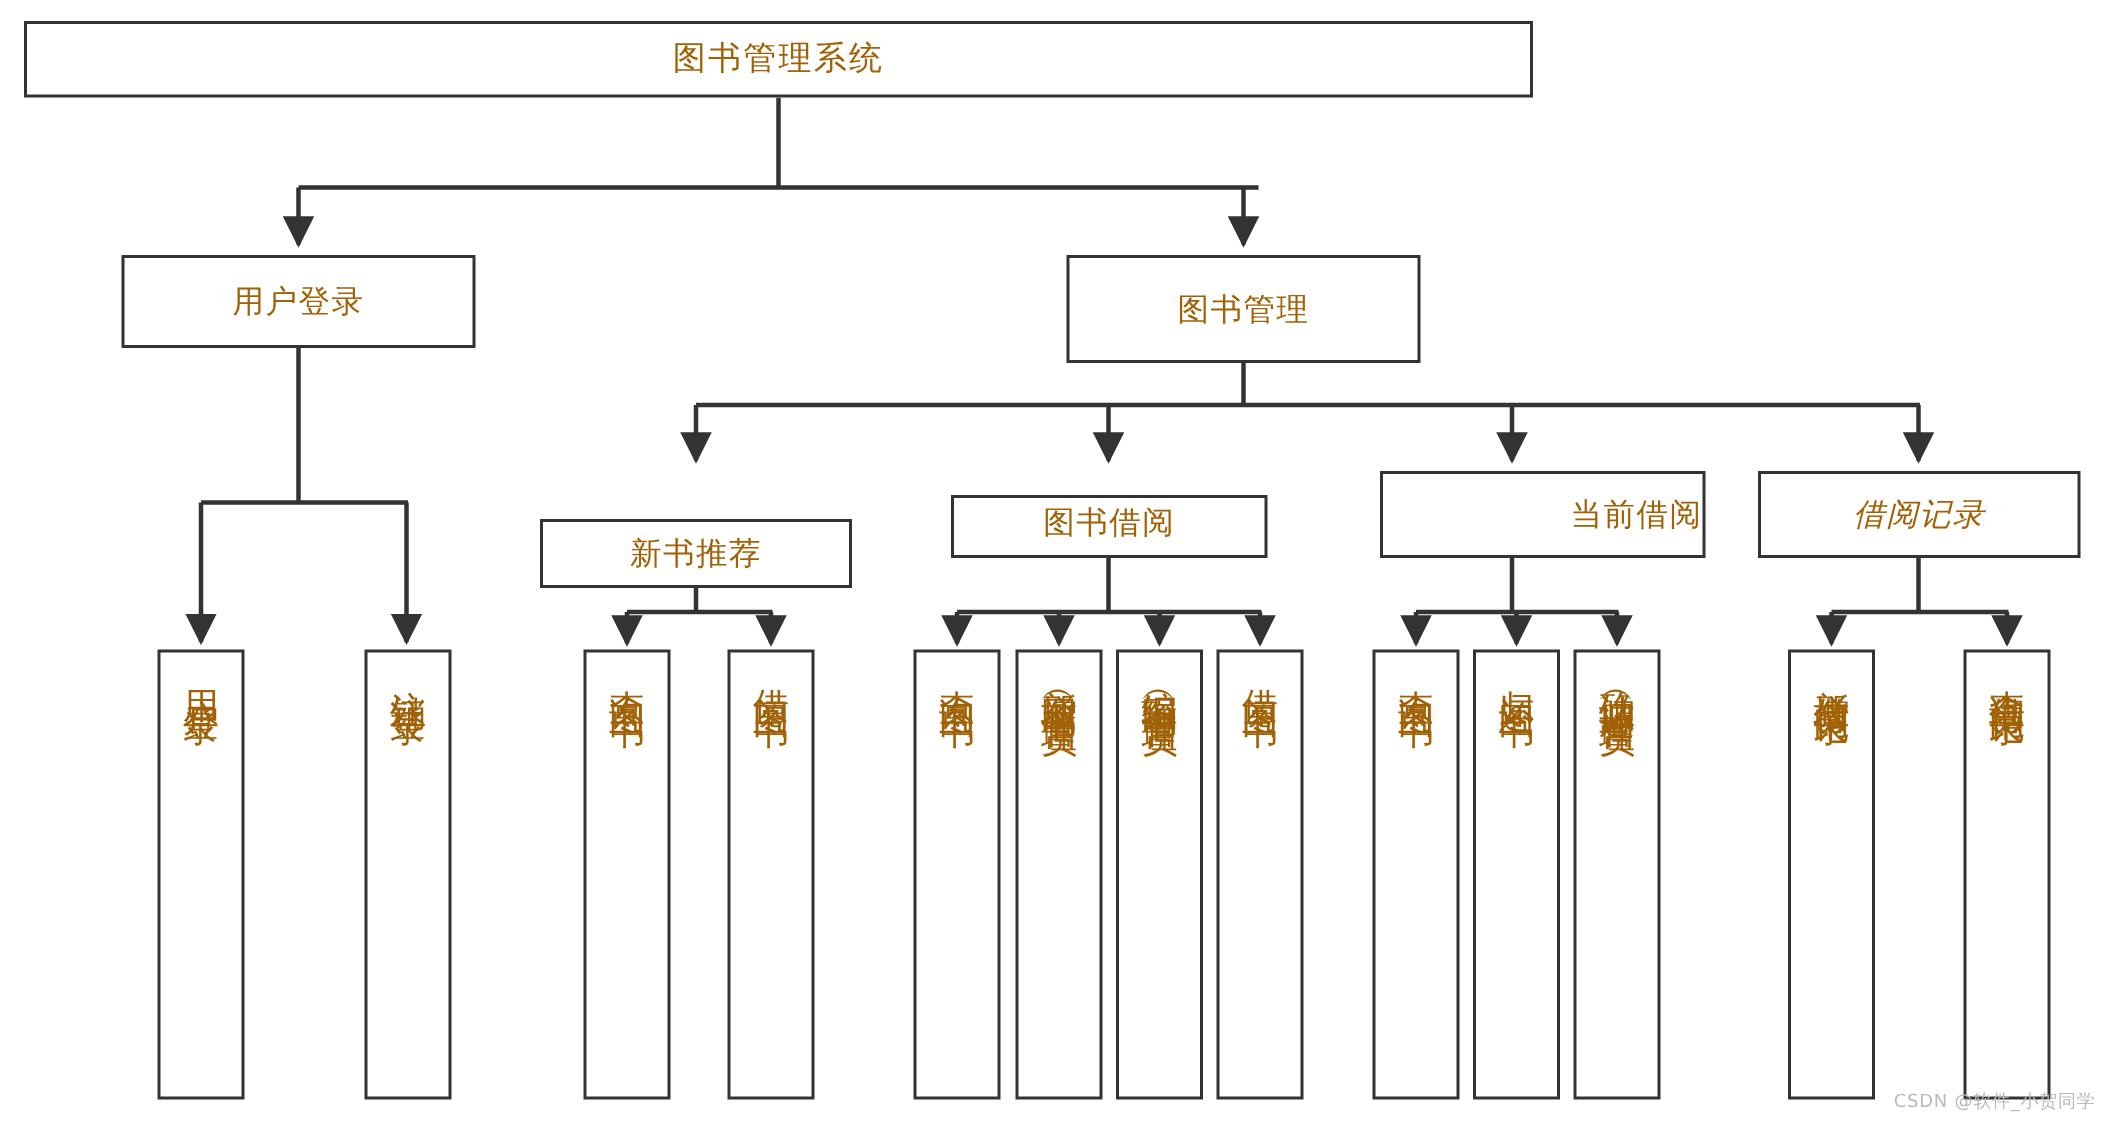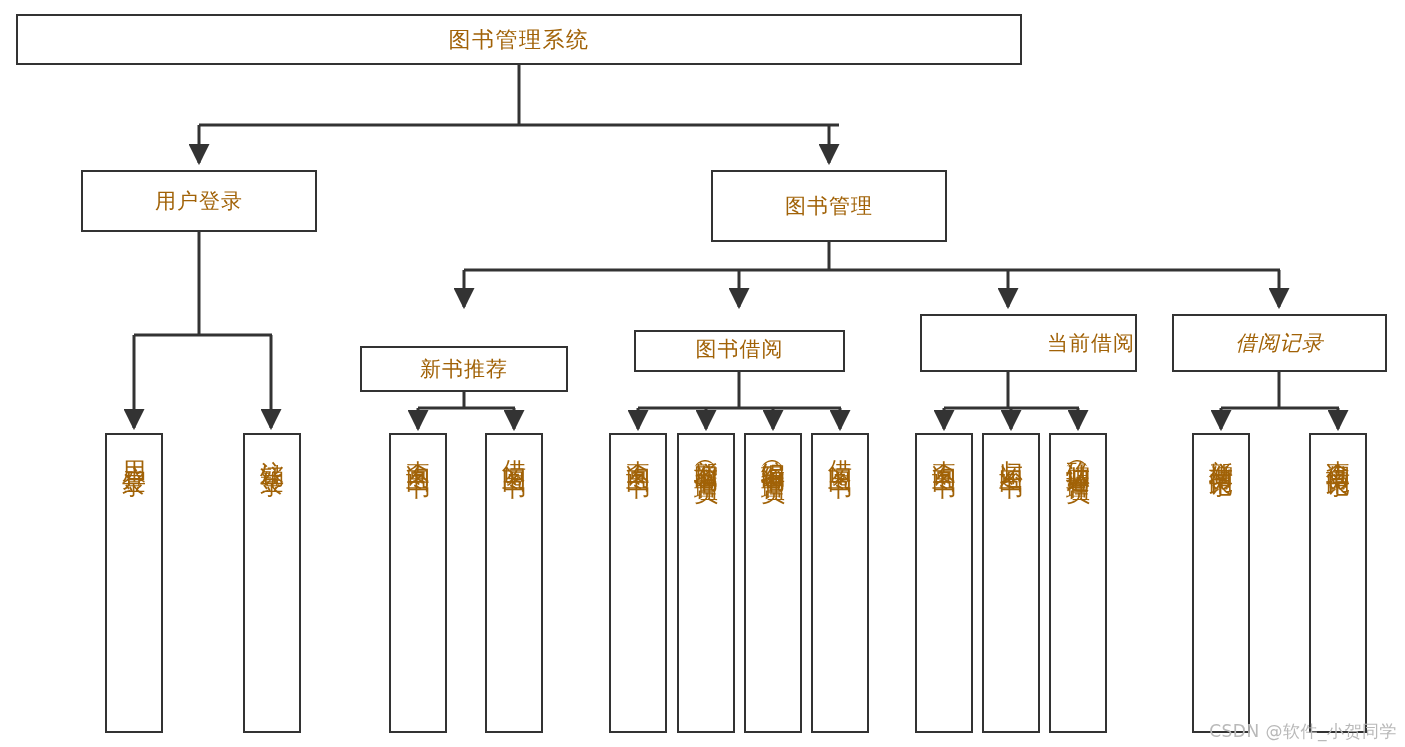--- a/index.html
+++ b/index.html
@@ -64,21 +64,21 @@
     line-height: 1;
     white-space: nowrap;
   }
   .node.v.tall .label {
     letter-spacing: 3px;
   }
   #watermark {
     position: absolute;
     right: 8px;
     bottom: 4px;
-    font-size: 17px;
+    font-size: 12px;
     color: #b9b9b9;
     letter-spacing: 0.5px;
     white-space: nowrap;
     pointer-events: none;
   }
 </style>
 </head>
 <body>
 
 <div id="diagram-root">

